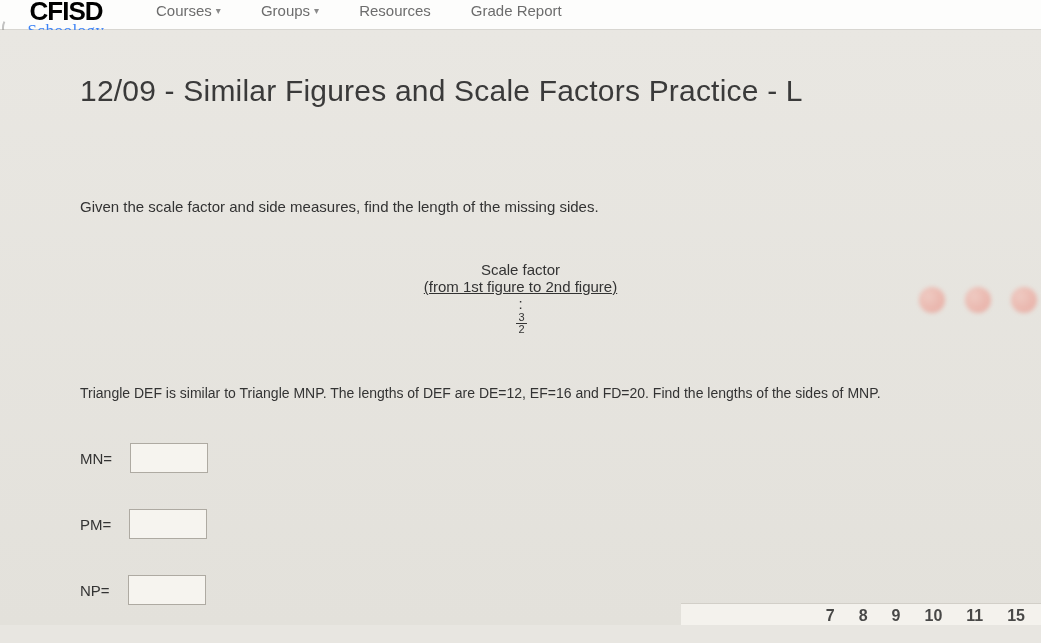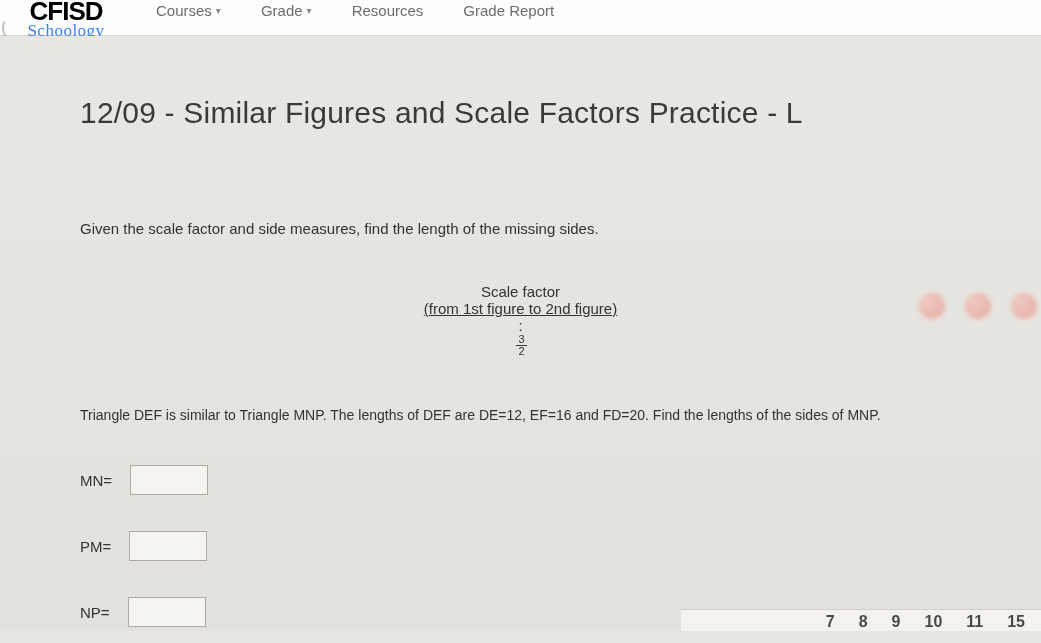--- a/index.html
+++ b/index.html
@@ -7,21 +7,21 @@
     width: 1041px;
     height: 643px;
     font-family: "Helvetica Neue", Arial, sans-serif;
     background: #e8e6e1;
     color: #333;
     overflow: hidden;
   }
   .topbar {
     display: flex;
     align-items: flex-start;
-    height: 36px;
+    height: 30px;
     background: #fdfdfc;
     border-bottom: 1px solid #d8d6d1;
     padding-left: 6px;
   }
   .logo-block {
     display: flex;
     flex-direction: column;
     align-items: center;
     justify-content: flex-start;
     width: 120px;
@@ -75,21 +75,21 @@
     color: #8a8a8a;
   }
   .page {
     width: 100%;
     height: calc(100% - 48px);
     padding: 0;
     background: linear-gradient(180deg, #e9e7e2 0%, #e3e1db 100%);
     position: relative;
   }
   .content {
-    padding: 60px 80px 0 80px;
+    padding: 44px 80px 0 80px;
   }
   h1.title {
     font-size: 30px;
     font-weight: 400;
     color: #3a3a3a;
     margin-bottom: 90px;
     letter-spacing: 0.2px;
   }
   .instr {
     font-size: 15px;
@@ -190,21 +190,21 @@
     <span class="logo-swoosh"></span>
     <span class="logo-district">CFISD</span>
     <span class="logo-brand">Schoology</span>
   </div>
   <div class="nav">
     <div class="nav-item">
       <span>Courses</span>
       <span class="chev">▾</span>
     </div>
     <div class="nav-item">
-      <span>Grade</span>
+      <span>Groups</span>
       <span class="chev">▾</span>
     </div>
     <div class="nav-item">
       <span>Resources</span>
     </div>
     <div class="nav-item">
       <span>Grade Report</span>
     </div>
   </div>
 </div>

